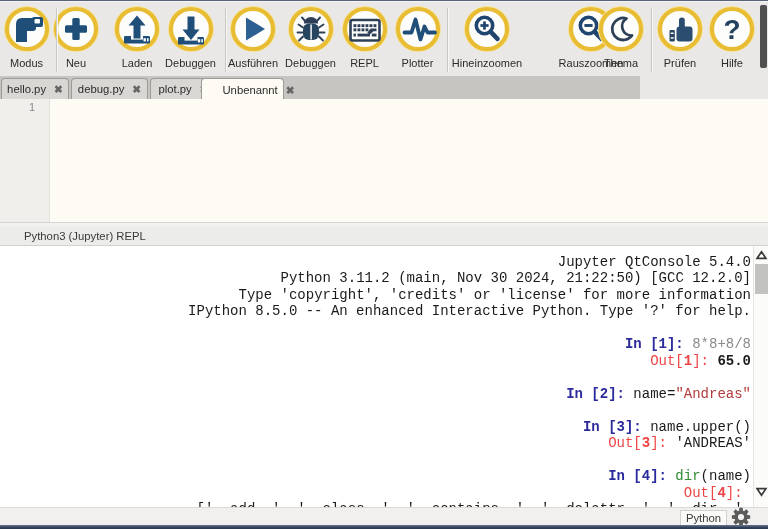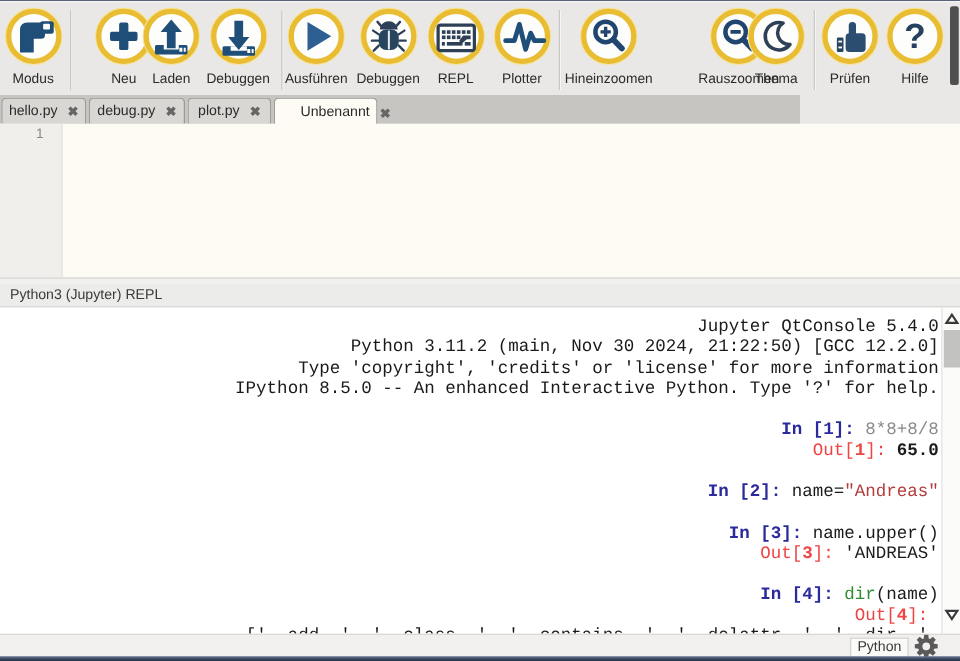--- a/index.html
+++ b/index.html
@@ -25,21 +25,21 @@
   .tclose{font-size:10.5px;font-weight:bold;color:#666;margin-left:8px;}
   
   #editor{left:0;top:99px;width:768px;height:123px;background:#fdfbf3;}
   #gutter{position:absolute;left:0;top:0;width:49px;height:123px;background:#f0efec;
           border-right:1px solid #e3e2df;}
   #lnum{position:absolute;top:2px;left:0;width:35px;text-align:right;font-size:11px;color:#8a8a8a;}
   
   #splitter{left:0;top:222px;width:768px;height:5px;background:#f2f1ef;border-top:1px solid #d6d5d3;}
   
   #replhead{left:0;top:227px;width:768px;height:19px;background:#ececea;border-bottom:1px solid #d2d1cf;
-            font-size:11.3px;color:#3a3a3a;line-height:18px;padding-left:8px;box-sizing:border-box;}
+            font-size:11.3px;color:#3a3a3a;line-height:18px;padding-left:24px;box-sizing:border-box;}
   
   #replbody{left:0;top:246px;width:753px;height:261px;background:#ffffff;overflow:hidden;}
   #replpre{margin:2px;padding:5.5px 0 0 5px;font-family:"Liberation Mono",monospace;
            font-size:14px;line-height:16.5px;color:#1a1a1a;white-space:pre;text-align:right;}
   .inp{color:#2a2a9c;font-weight:bold;}
   .outp{color:#ef4444;font-weight:normal;}
   .gray{color:#8a8a8a;}
   .str{color:#b33c3c;}
   .grn{color:#2e8b33;}
   
@@ -62,21 +62,21 @@
     <div class="tbtn" style="left:-8.5px;">
         <svg class="tico" viewBox="0 0 46 46">
           <circle cx="23" cy="23" r="22" fill="none" stroke="#f7e299" stroke-width="2"></circle>
           <circle cx="23" cy="23" r="20" fill="#fdfdfb" stroke="#e8bd33" stroke-width="4.2"></circle>
           <path fill="#1f4e79" d="M12,36 V18 q0,-6 6,-6 h11 q3,0 3,3 v7 q0,3 -3,3 h-6 v11 z"></path>
           <rect x="28" y="11" width="11" height="10" rx="2" fill="#1f4e79"></rect>
           <rect x="30.5" y="13" width="5.5" height="4.5" rx="1" fill="#fdfdfb"></rect>
         </svg>
         <div class="tlab">Modus</div>
       </div>
-    <div class="tbtn" style="left:64px;">
+    <div class="tbtn" style="left:41px;">
         <svg class="tico" viewBox="0 0 46 46">
           <circle cx="23" cy="23" r="22" fill="none" stroke="#f7e299" stroke-width="2"></circle>
           <circle cx="23" cy="23" r="20" fill="#fdfdfb" stroke="#e8bd33" stroke-width="4.2"></circle>
           <rect x="12" y="19.3" width="22" height="7.4" rx="1.5" fill="#1f4e79"></rect>
           <rect x="19.3" y="12" width="7.4" height="22" rx="1.5" fill="#1f4e79"></rect>
         </svg>
         <div class="tlab">Neu</div>
       </div>
     <div class="tbtn" style="left:102.0px;">
         <svg class="tico" viewBox="0 0 46 46">
@@ -212,21 +212,21 @@
     <div class="tsep" style="left:55.5px;"></div>
     <div class="tsep" style="left:224.5px;"></div>
     <div class="tsep" style="left:446.5px;"></div>
     <div class="tsep" style="left:651.0px;"></div>
   </div>
   <div class="abs" id="darkbar"></div>
   <div class="abs" id="tabbar">
     <div class="tab" style="left:1px;width:68px;">hello.py<span class="tclose">✖</span></div>
     <div class="tab" style="left:71px;width:77px;">debug.py<span class="tclose">✖</span></div>
     <div class="tab" style="left:150px;width:67px;">plot.py<span class="tclose">✖</span></div>
-    <div class="tab active" style="left:219px;width:83px;padding-left:32px;">Unbenannt<span class="tclose">✖</span></div>
+    <div class="tab active" style="left:201px;width:83px;padding-left:32px;">Unbenannt<span class="tclose">✖</span></div>
   </div>
   <div class="abs" id="editor">
     <div id="gutter">
         <div id="lnum">1</div>
       </div>
   </div>
   <div class="abs" id="splitter"></div>
   <div class="abs" id="replhead">Python3 (Jupyter) REPL</div>
   <div class="abs" id="replbody">
       <pre id="replpre">Jupyter QtConsole 5.4.0

